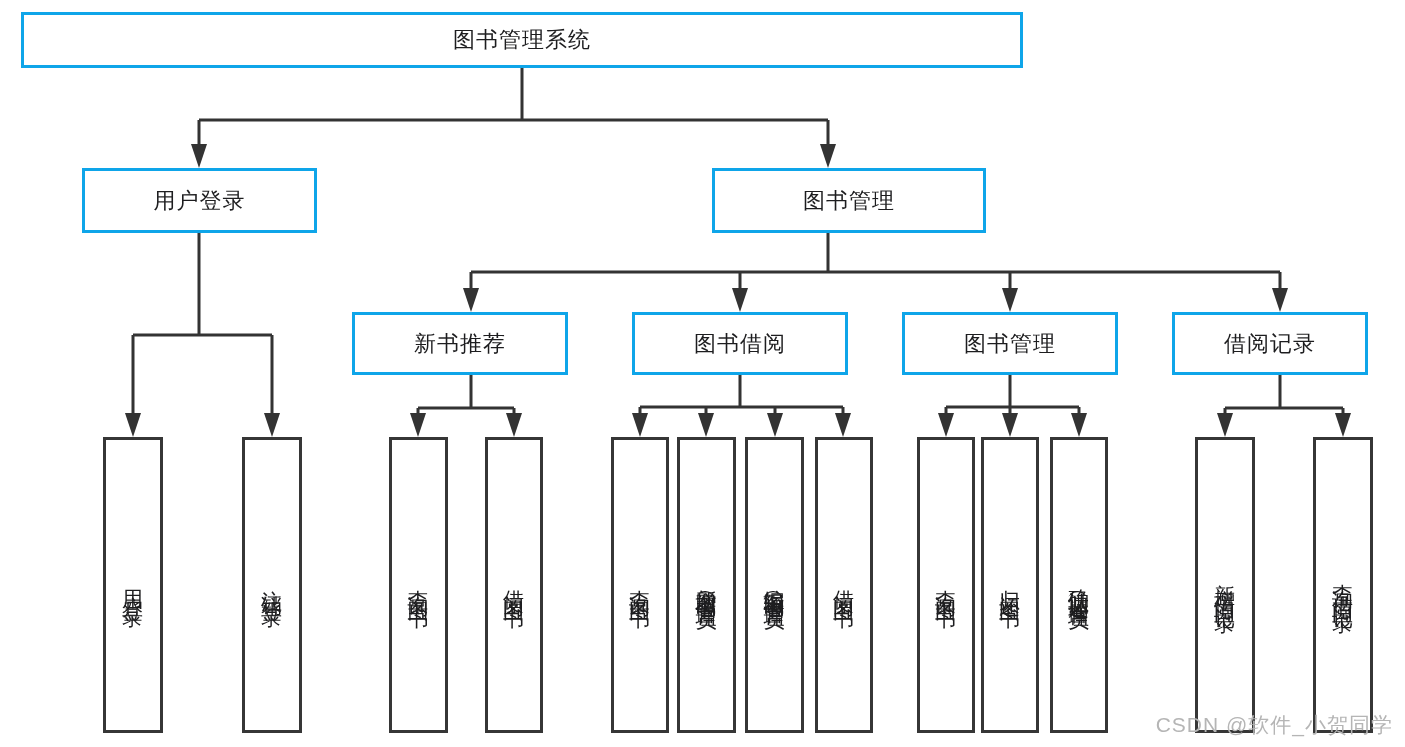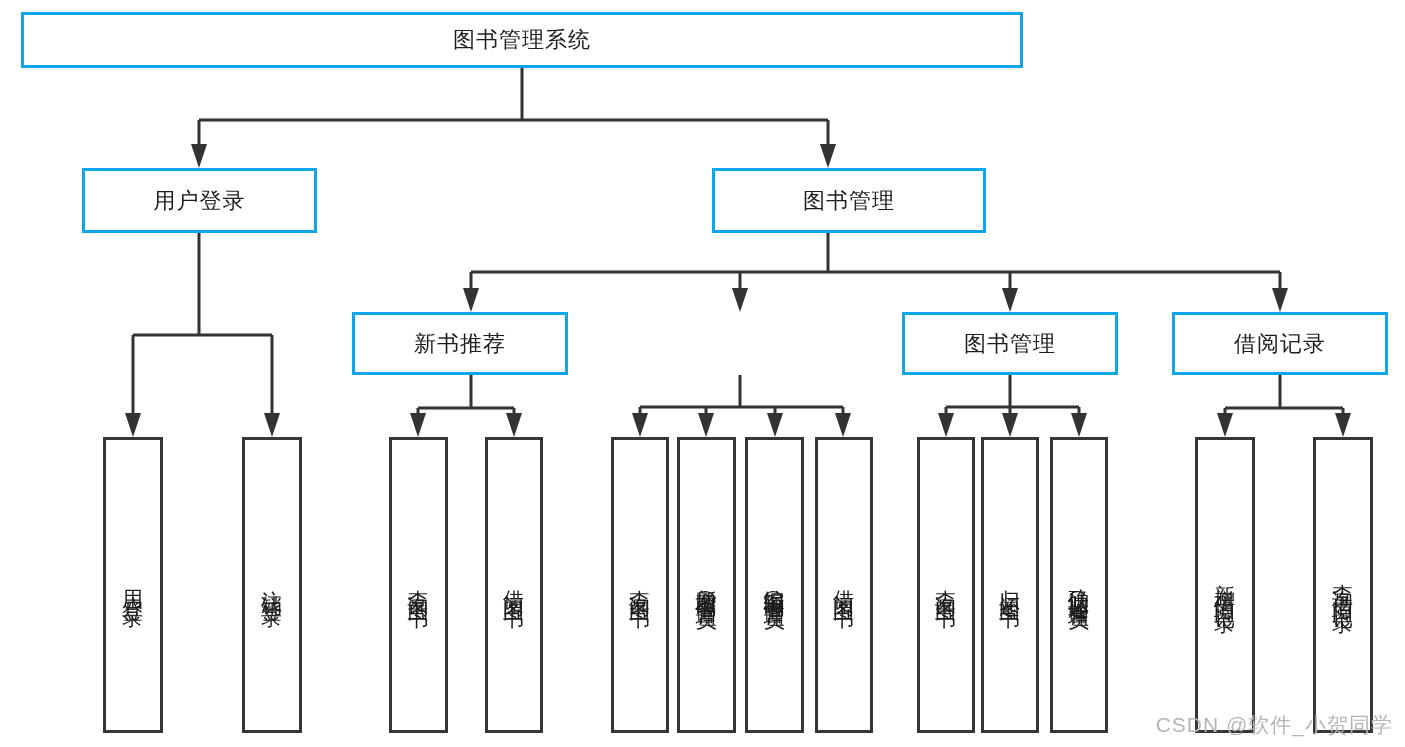--- a/index.html
+++ b/index.html
@@ -63,22 +63,23 @@
       <polygon points="1335,413 1351,413 1343,437"></polygon>
     </g>
   </svg>
 
   <div class="node" style="left:21px;top:12px;width:1002px;height:56px;">图书管理系统</div>
 
   <div class="node" style="left:82px;top:168px;width:235px;height:65px;">用户登录</div>
   <div class="node" style="left:712px;top:168px;width:274px;height:65px;">图书管理</div>
 
   <div class="node" style="left:352px;top:312px;width:216px;height:63px;">新书推荐</div>
+  <div class="node" style="left:632px;top:312px;width:216px;height:63px;">图书借阅</div>
   <div class="node" style="left:902px;top:312px;width:216px;height:63px;">图书管理</div>
-  <div class="node" style="left:1172px;top:312px;width:216px;height:63px;">借阅记录</div>
+  <div class="node" style="left:1172px;top:312px;width:196px;height:63px;">借阅记录</div>
 
   <div class="leaf" style="left:103px;width:60px;">用户登录</div>
   <div class="leaf" style="left:242px;width:60px;">注销登录</div>
 
   <div class="leaf" style="left:389px;width:59px;">查询图书</div>
   <div class="leaf" style="left:485px;width:58px;">借阅图书</div>
 
   <div class="leaf" style="left:611px;width:58px;">查询图书</div>
   <div class="leaf long" style="left:677px;width:59px;">新增图书（管理员）</div>
   <div class="leaf long" style="left:745px;width:59px;">编辑图书（管理员）</div>

